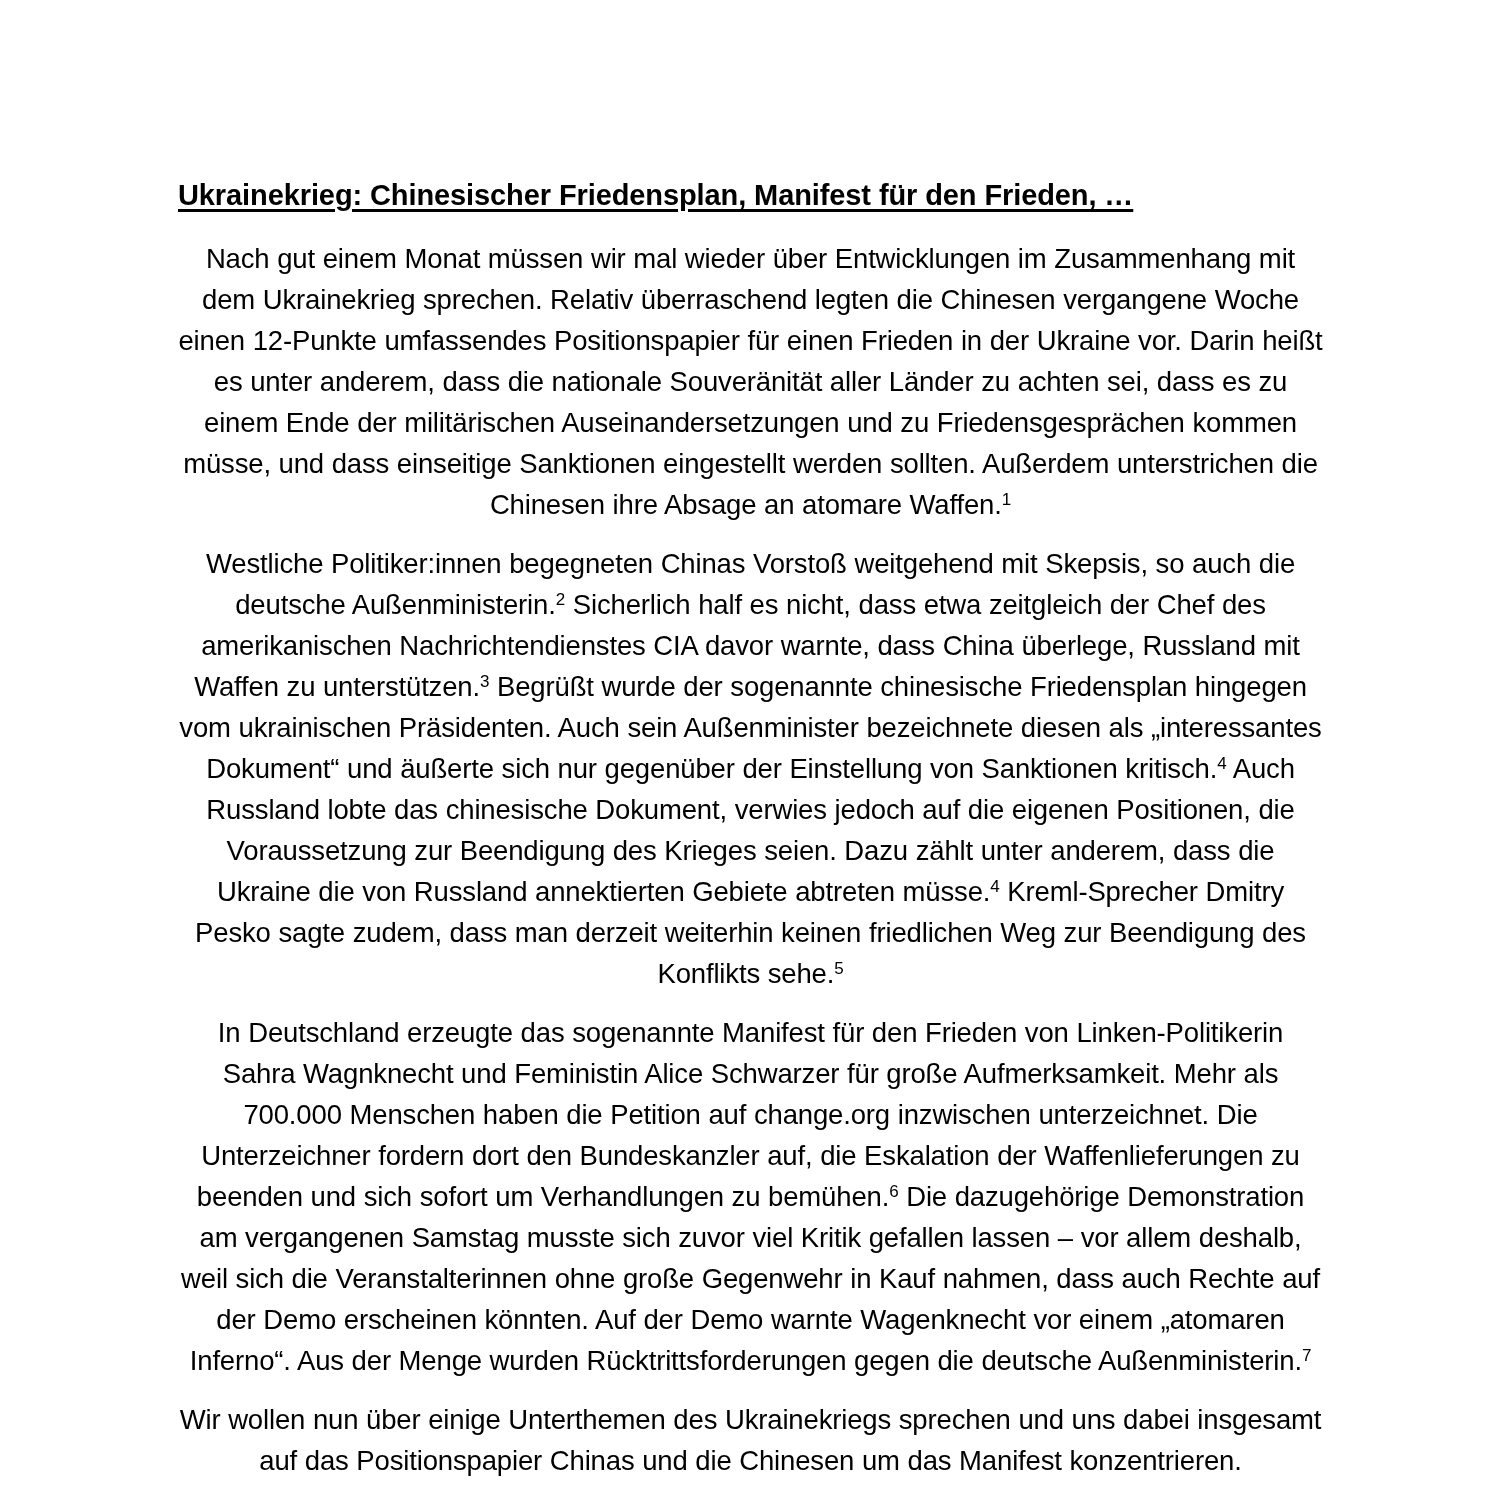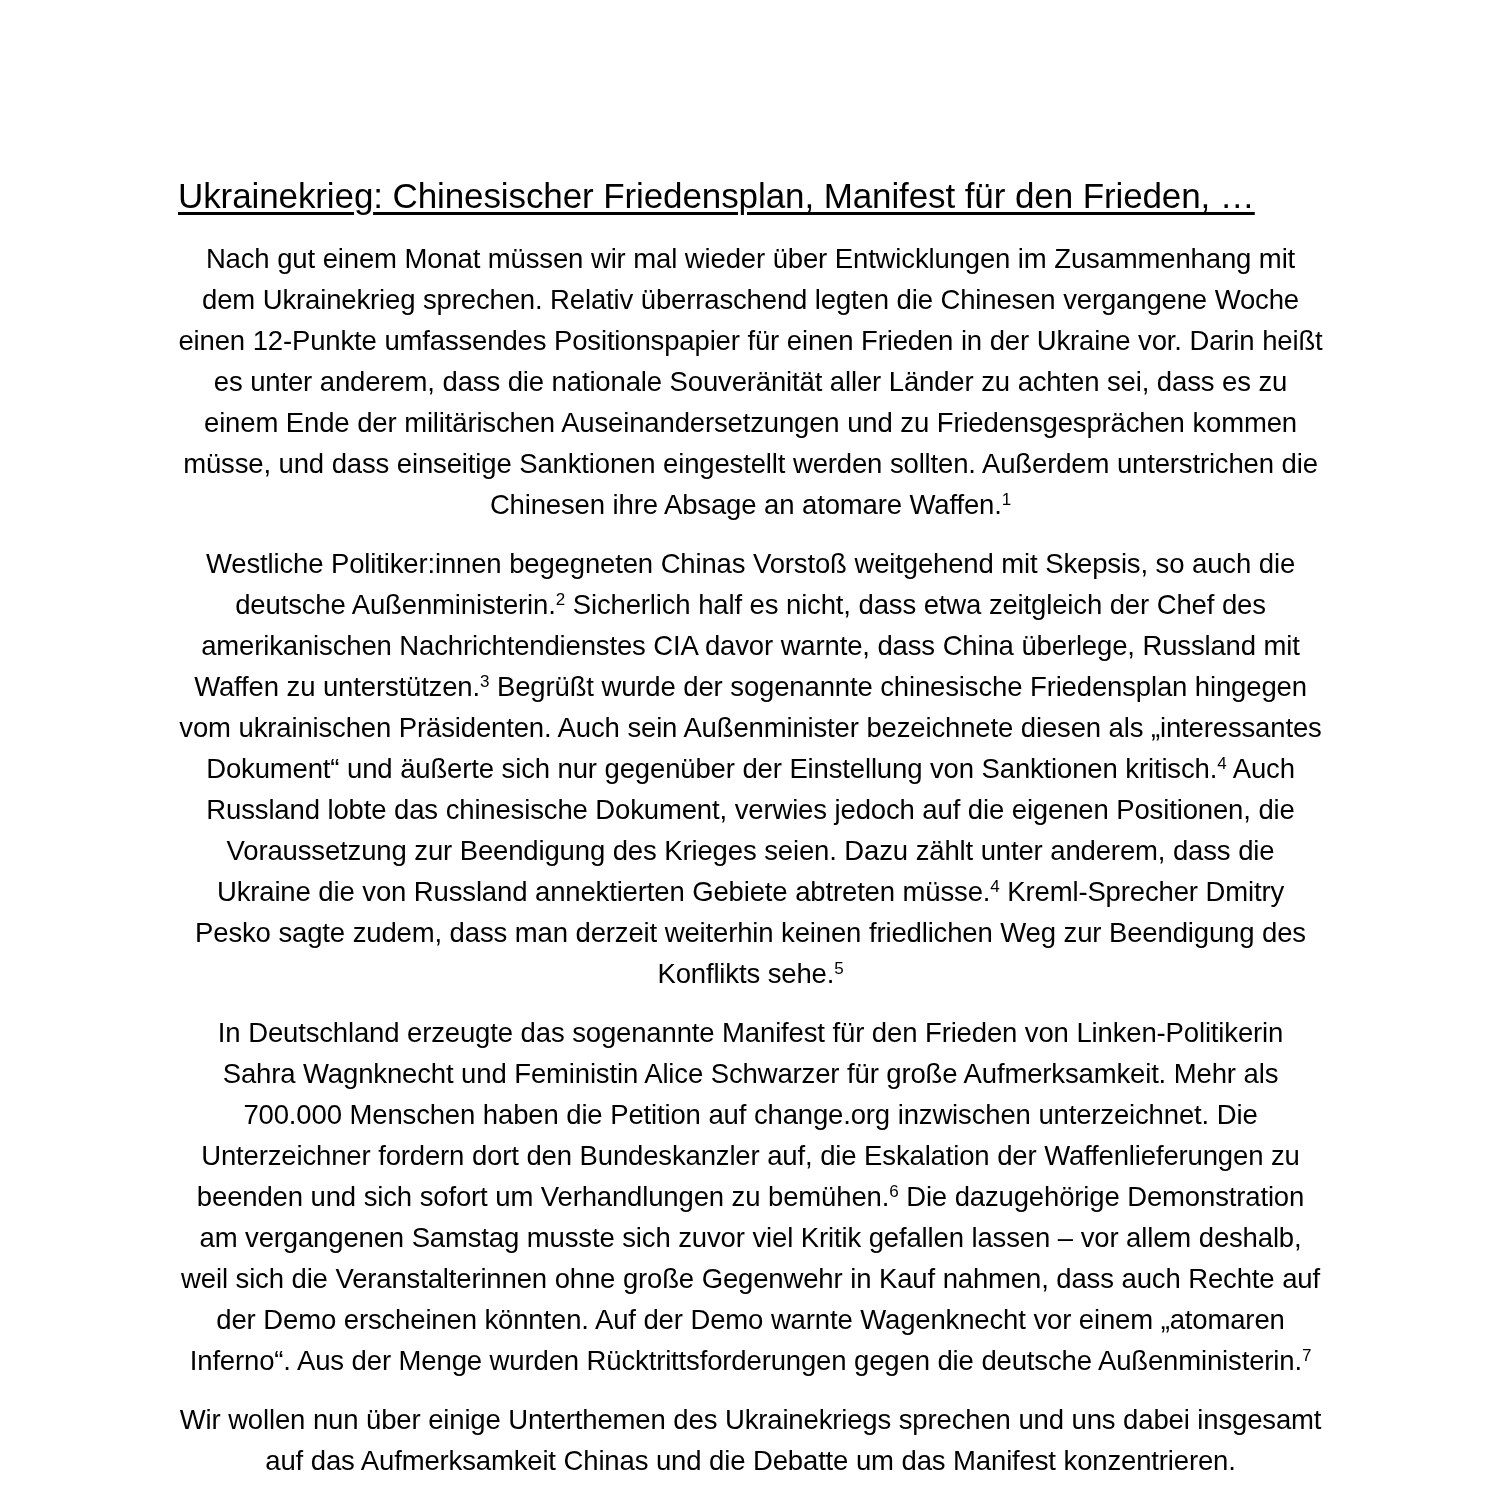--- a/index.html
+++ b/index.html
@@ -26,22 +26,22 @@
   }
 
   .content {
     position: absolute;
     left: 178px;
     top: 175px;
     width: 1145px;
   }
 
   .doc-heading {
-    font-size: 35px;
-    font-weight: normal;
+    font-size: 29px;
+    font-weight: bold;
     line-height: 41px;
     margin: 0 0 22px 0;
     letter-spacing: -0.1px;
     white-space: nowrap;
   }
   .doc-heading .u {
     text-decoration: underline;
     text-underline-offset: 4px;
     text-decoration-thickness: 2.5px;
   }
@@ -73,17 +73,17 @@
   <div class="content">
 
     <h1 class="doc-heading">
       <span class="u">Ukrainekrieg: Chinesischer Friedensplan, Manifest für den Frieden, …</span>
     </h1>
 
     <div id="paragraphs">
         <p class="para"><span>Nach gut einem Monat müssen wir mal wieder über Entwicklungen im Zusammenhang mit dem Ukrainekrieg sprechen. Relativ überraschend legten die Chinesen vergangene Woche einen 12-Punkte umfassendes Positionspapier für einen Frieden in der Ukraine vor. Darin heißt es unter anderem, dass die nationale Souveränität aller Länder zu achten sei, dass es zu einem Ende der militärischen Auseinandersetzungen und zu Friedensgesprächen kommen müsse, und dass einseitige Sanktionen eingestellt werden sollten. Außerdem unterstrichen die Chinesen ihre Absage an atomare Waffen.</span><sup>1</sup></p>
         <p class="para"><span>Westliche Politiker:innen begegneten Chinas Vorstoß weitgehend mit Skepsis, so auch die deutsche Außenministerin.</span><sup>2</sup><span> Sicherlich half es nicht, dass etwa zeitgleich der Chef des amerikanischen Nachrichtendienstes CIA davor warnte, dass China überlege, Russland mit Waffen zu unterstützen.</span><sup>3</sup><span> Begrüßt wurde der sogenannte chinesische Friedensplan hingegen vom ukrainischen Präsidenten. Auch sein Außenminister bezeichnete diesen als „interessantes Dokument“ und äußerte sich nur gegenüber der Einstellung von Sanktionen kritisch.</span><sup>4</sup><span> Auch Russland lobte das chinesische Dokument, verwies jedoch auf die eigenen Positionen, die Voraussetzung zur Beendigung des Krieges seien. Dazu zählt unter anderem, dass die Ukraine die von Russland annektierten Gebiete abtreten müsse.</span><sup>4</sup><span> Kreml-Sprecher Dmitry Pesko sagte zudem, dass man derzeit weiterhin keinen friedlichen Weg zur Beendigung des Konflikts sehe.</span><sup>5</sup></p>
         <p class="para"><span>In Deutschland erzeugte das sogenannte Manifest für den Frieden von Linken-Politikerin Sahra Wagnknecht und Feministin Alice Schwarzer für große Aufmerksamkeit. Mehr als 700.000 Menschen haben die Petition auf change.org inzwischen unterzeichnet. Die Unterzeichner fordern dort den Bundeskanzler auf, die Eskalation der Waffenlieferungen zu beenden und sich sofort um Verhandlungen zu bemühen.</span><sup>6</sup><span> Die dazugehörige Demonstration am vergangenen Samstag musste sich zuvor viel Kritik gefallen lassen – vor allem deshalb, weil sich die Veranstalterinnen ohne große Gegenwehr in Kauf nahmen, dass auch Rechte auf der Demo erscheinen könnten. Auf der Demo warnte Wagenknecht vor einem „atomaren Inferno“. Aus der Menge wurden Rücktrittsforderungen gegen die deutsche Außenministerin.</span><sup>7</sup></p>
-        <p class="para"><span>Wir wollen nun über einige Unterthemen des Ukrainekriegs sprechen und uns dabei insgesamt auf das Aufmerksamkeit Chinas und die Debatte um das Manifest konzentrieren.</span></p>
+        <p class="para"><span>Wir wollen nun über einige Unterthemen des Ukrainekriegs sprechen und uns dabei insgesamt auf das Positionspapier Chinas und die Chinesen um das Manifest konzentrieren.</span></p>
       </div>
 
   </div>
 </div>
 
 </body></html>

